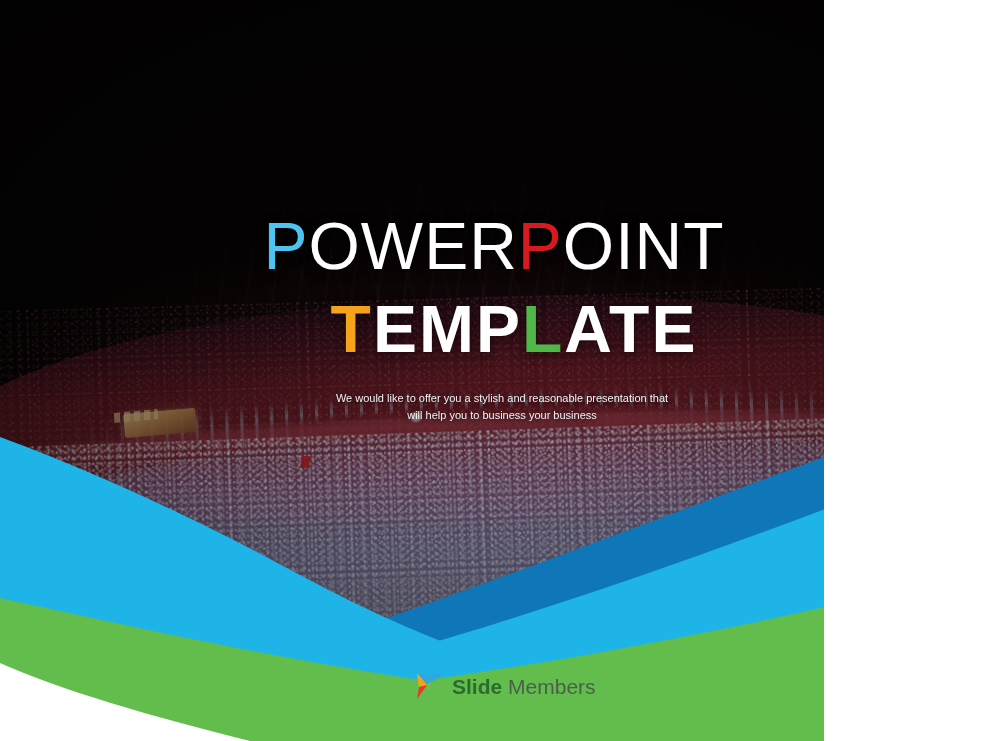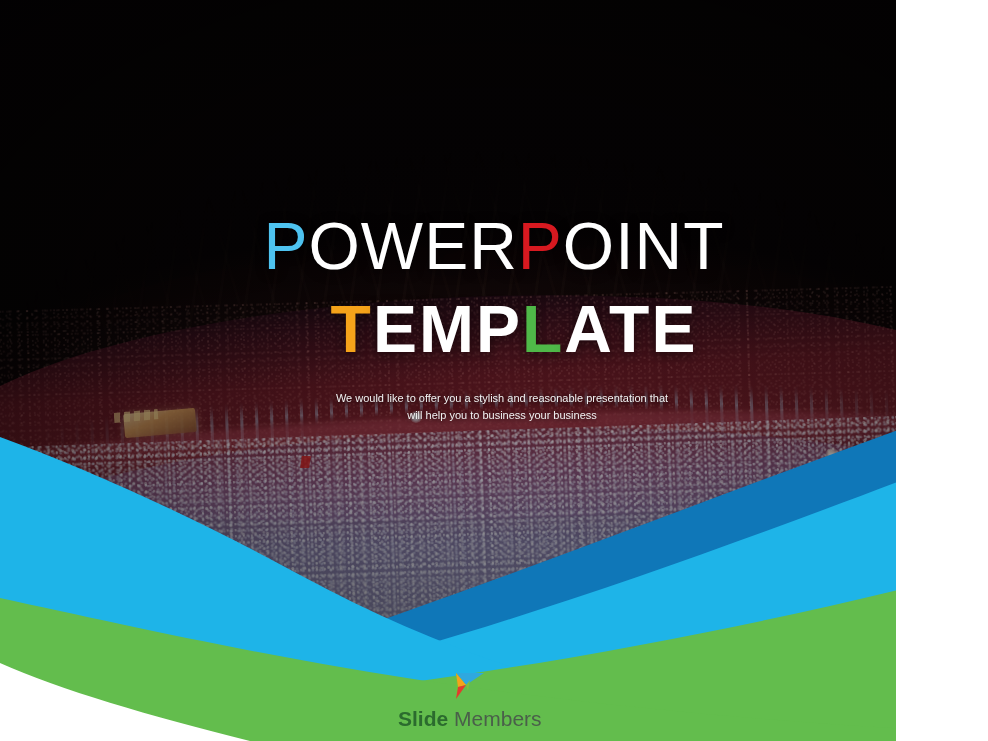--- a/index.html
+++ b/index.html
@@ -6,21 +6,21 @@
     margin: 0;
     padding: 0;
     background: #ffffff;
   }
   body {
     font-family: "Liberation Sans", sans-serif;
   }
 
   #slide {
     position: relative;
-    width: 896px;
+    width: 824px;
     height: 741px;
     overflow: hidden;
     background: #ffffff;
   }
 
   
   .photo-mask {
     position: absolute;
     left: 0; top: 0;
     width: 988px; height: 741px;
@@ -232,27 +232,26 @@
     position: absolute;
     left: 0; top: 0;
     width: 988px; height: 741px;
     z-index: 8;
     pointer-events: none;
   }
 
   
   .logo {
     position: absolute;
-    left: 398px;
+    left: 417px;
     top: 671px;
     z-index: 12;
     display: flex;
     align-items: center;
     gap: 7px;
-    flex-direction: column;
   }
   .logo-mark {
     width: 28px; height: 30px;
     flex: 0 0 auto;
   }
   .logo-text {
     font-size: 21px;
     line-height: 1;
     white-space: nowrap;
   }

